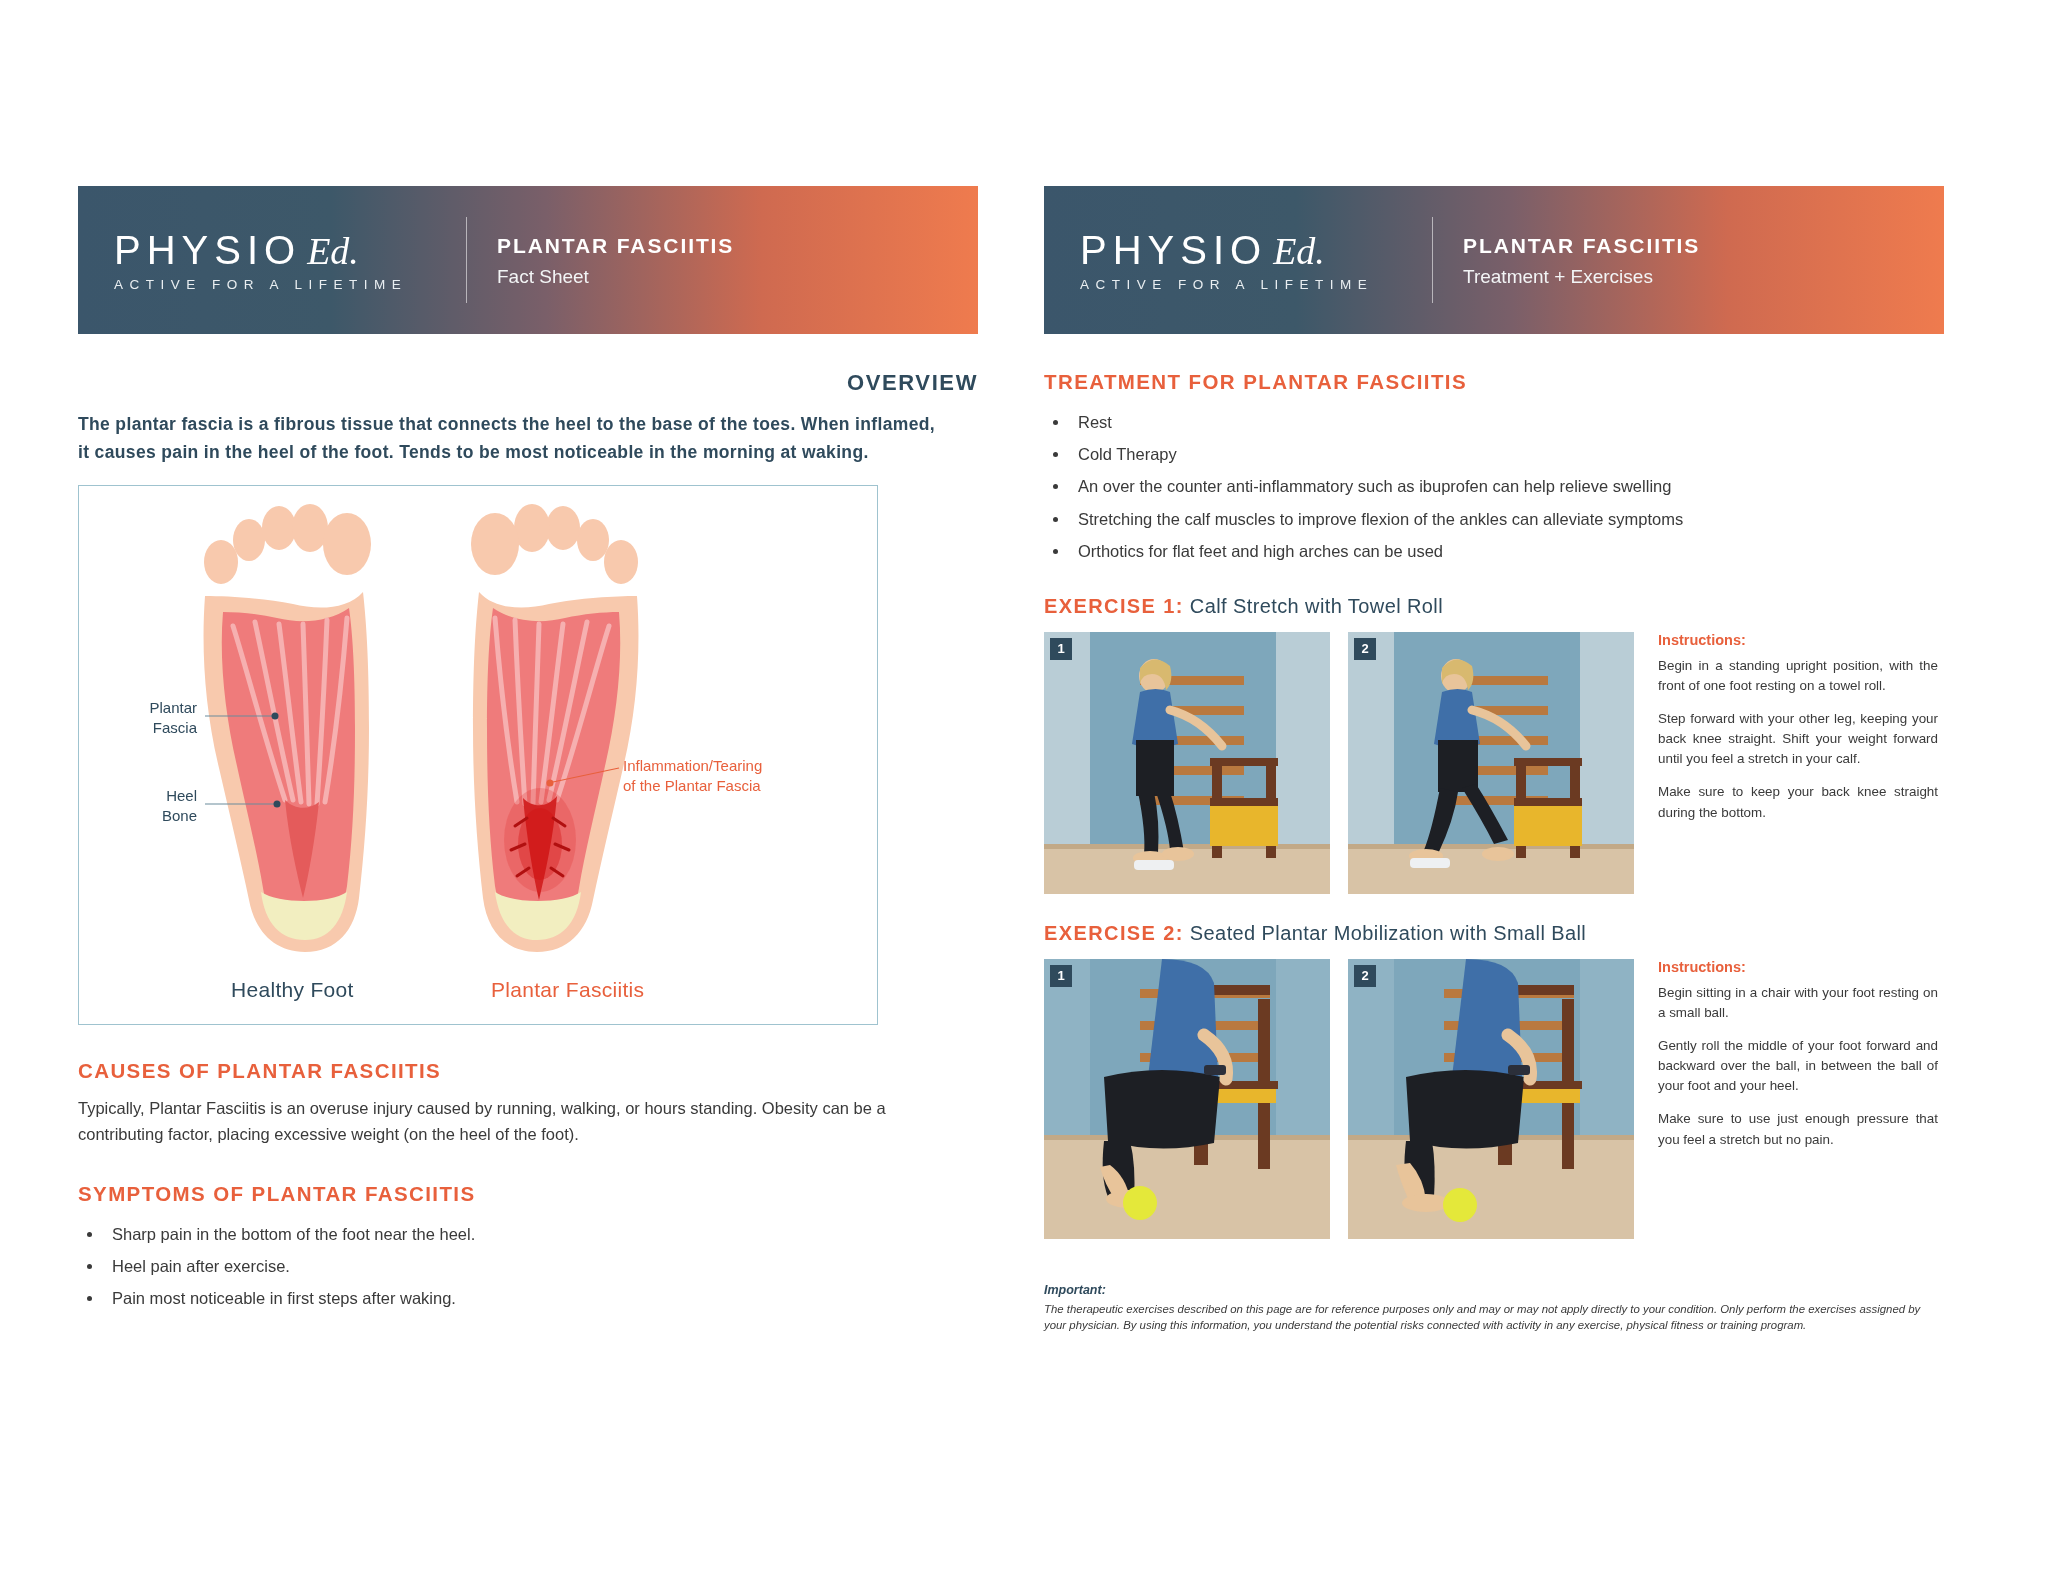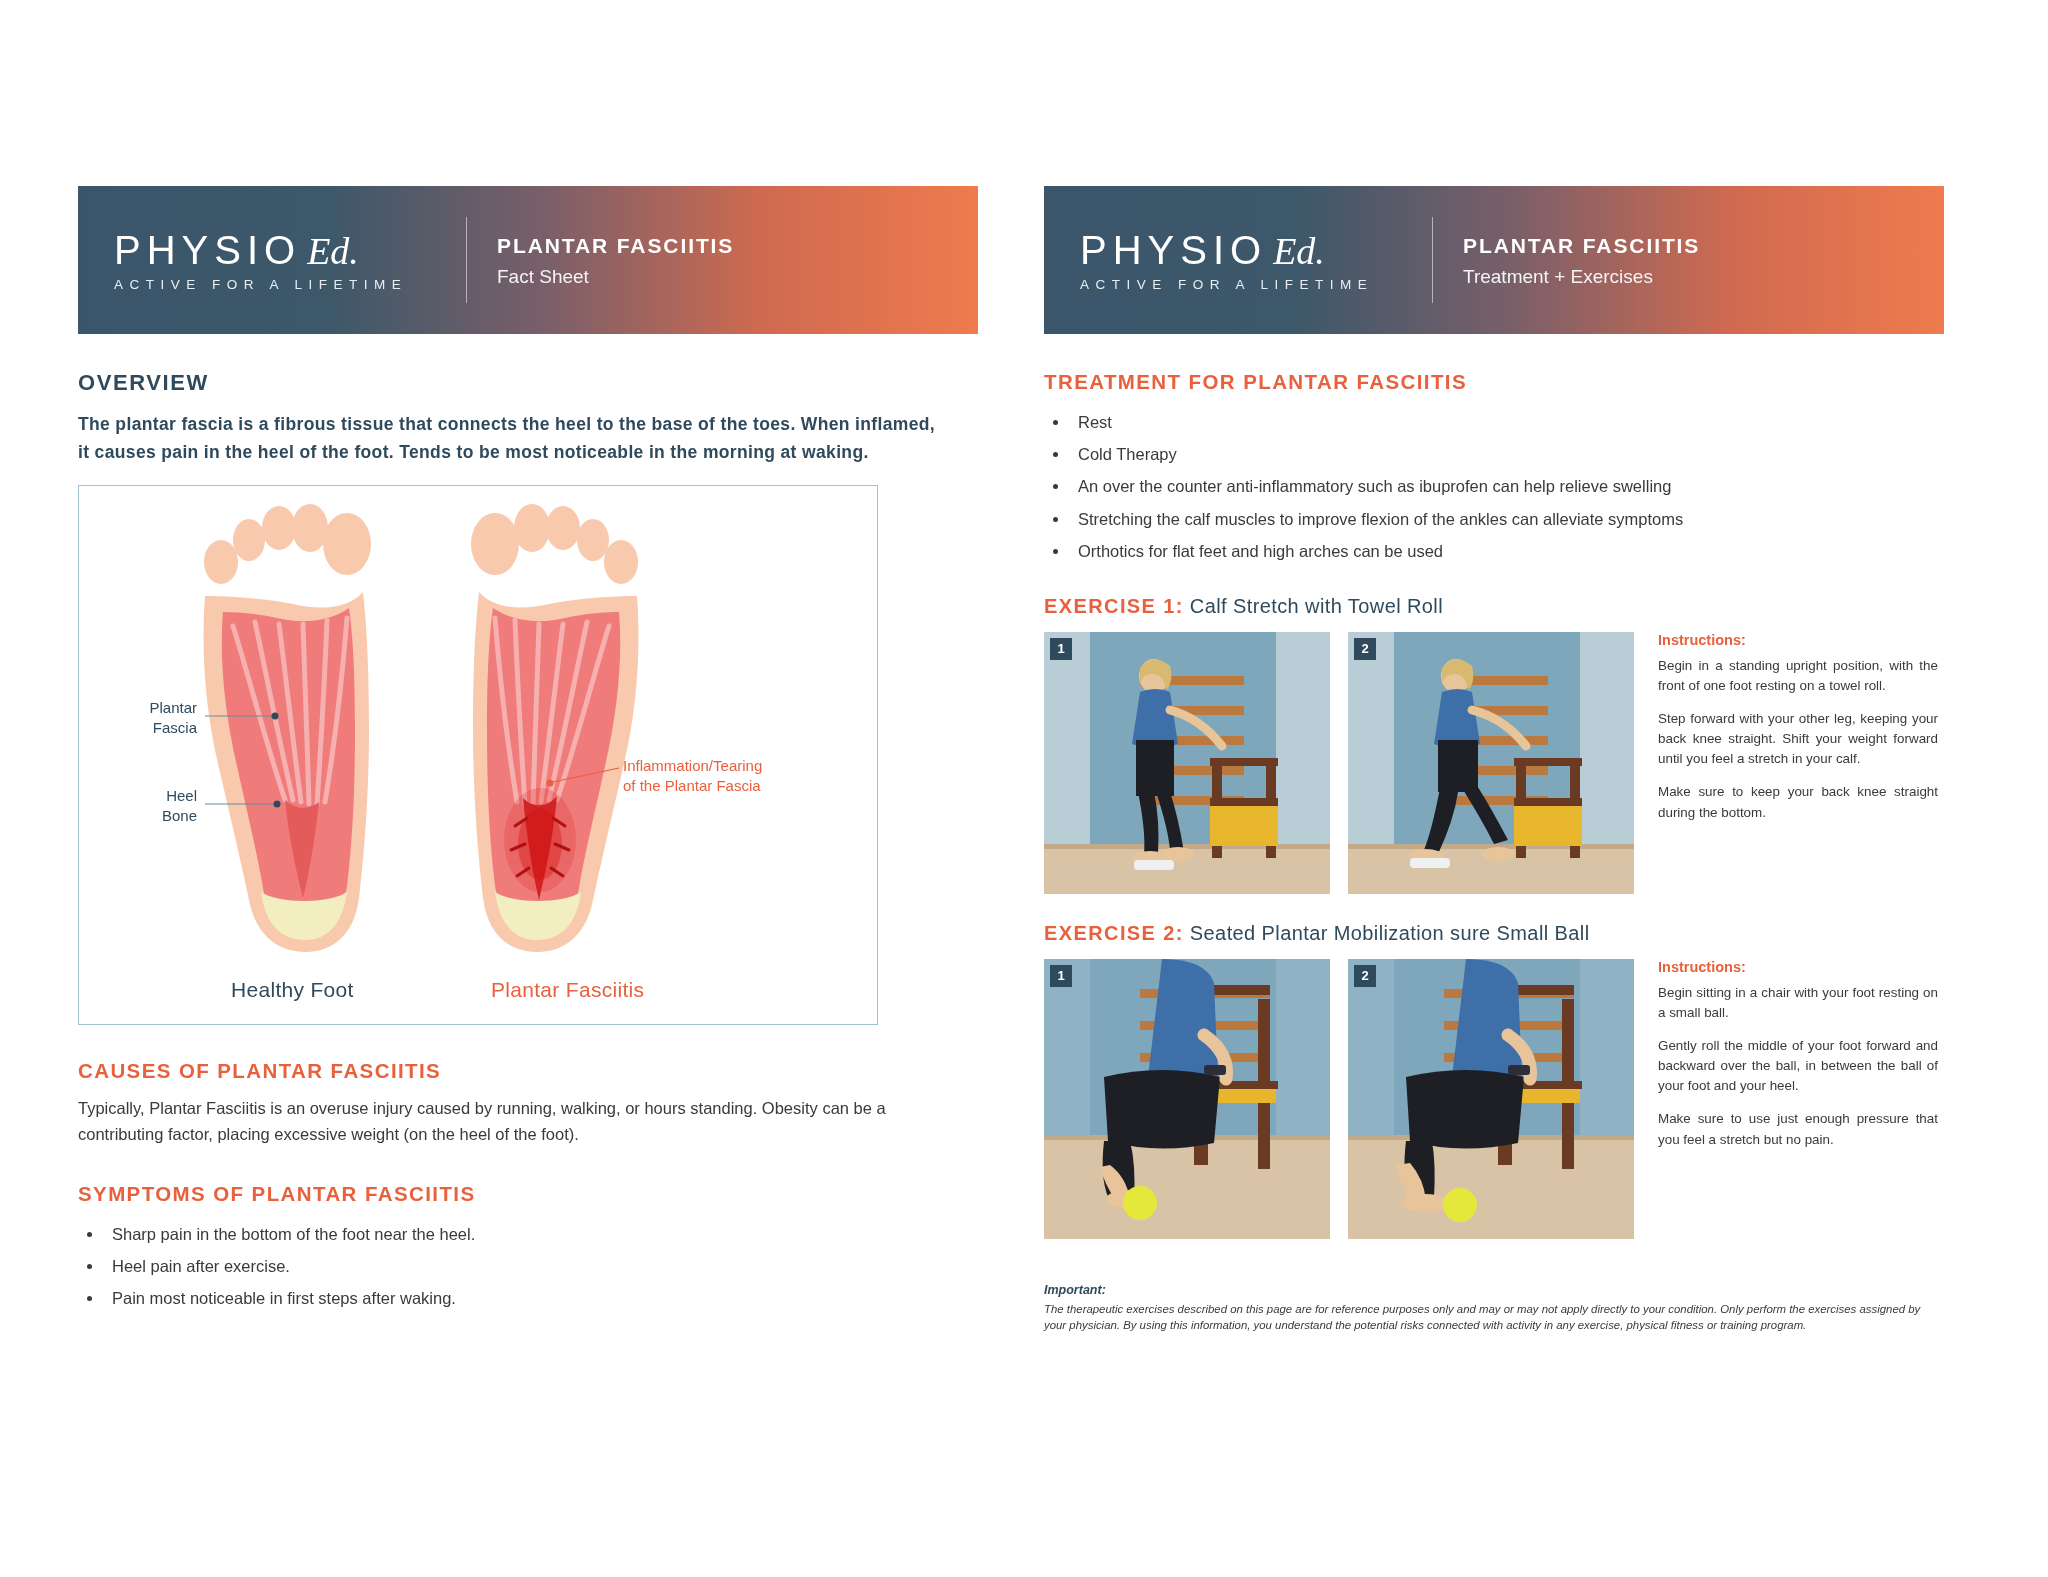--- a/index.html
+++ b/index.html
@@ -81,20 +81,21 @@
     color: #f3f5f6;
   }
 
   
   .sec-h-dark {
     color: #2f4a5c;
     font-size: 22px;
     font-weight: bold;
     letter-spacing: 1.6px;
     margin: 36px 0 14px 0;
+    text-align: right;
   }
   .sec-h-orange {
     color: #e8603c;
     font-size: 20.5px;
     font-weight: bold;
     letter-spacing: 1.4px;
     margin: 34px 0 12px 0;
   }
   .lead {
     color: #2f4a5c;
@@ -455,21 +456,21 @@
         <div class="instr">
           <div class="instr-h">Instructions:</div>
           <p>Begin in a standing upright position, with the front of one foot resting on a towel roll.</p>
           <p>Step forward with your other leg, keeping your back knee straight. Shift your weight forward until you feel a stretch in your calf.</p>
           <p>Make sure to keep your back knee straight during the bottom.</p>
         </div>
       </div>
 
       <div class="ex-head">
         <span class="ex-num">EXERCISE 2:</span>
-        <span class="ex-name">Seated Plantar Mobilization sure Small Ball</span>
+        <span class="ex-name">Seated Plantar Mobilization with Small Ball</span>
       </div>
       <div class="ex-row">
 
         <div class="photo" style="height:280px;">
           <div class="num-badge">1</div>
           <svg width="286" height="280" viewBox="0 0 286 280">
             <rect x="0" y="0" width="286" height="280" fill="#8fb3c4"></rect>
             <rect x="46" y="0" width="186" height="180" fill="#7ea7bb"></rect>
             <g fill="#b9793f">
               <rect x="96" y="30" width="130" height="9"></rect>

